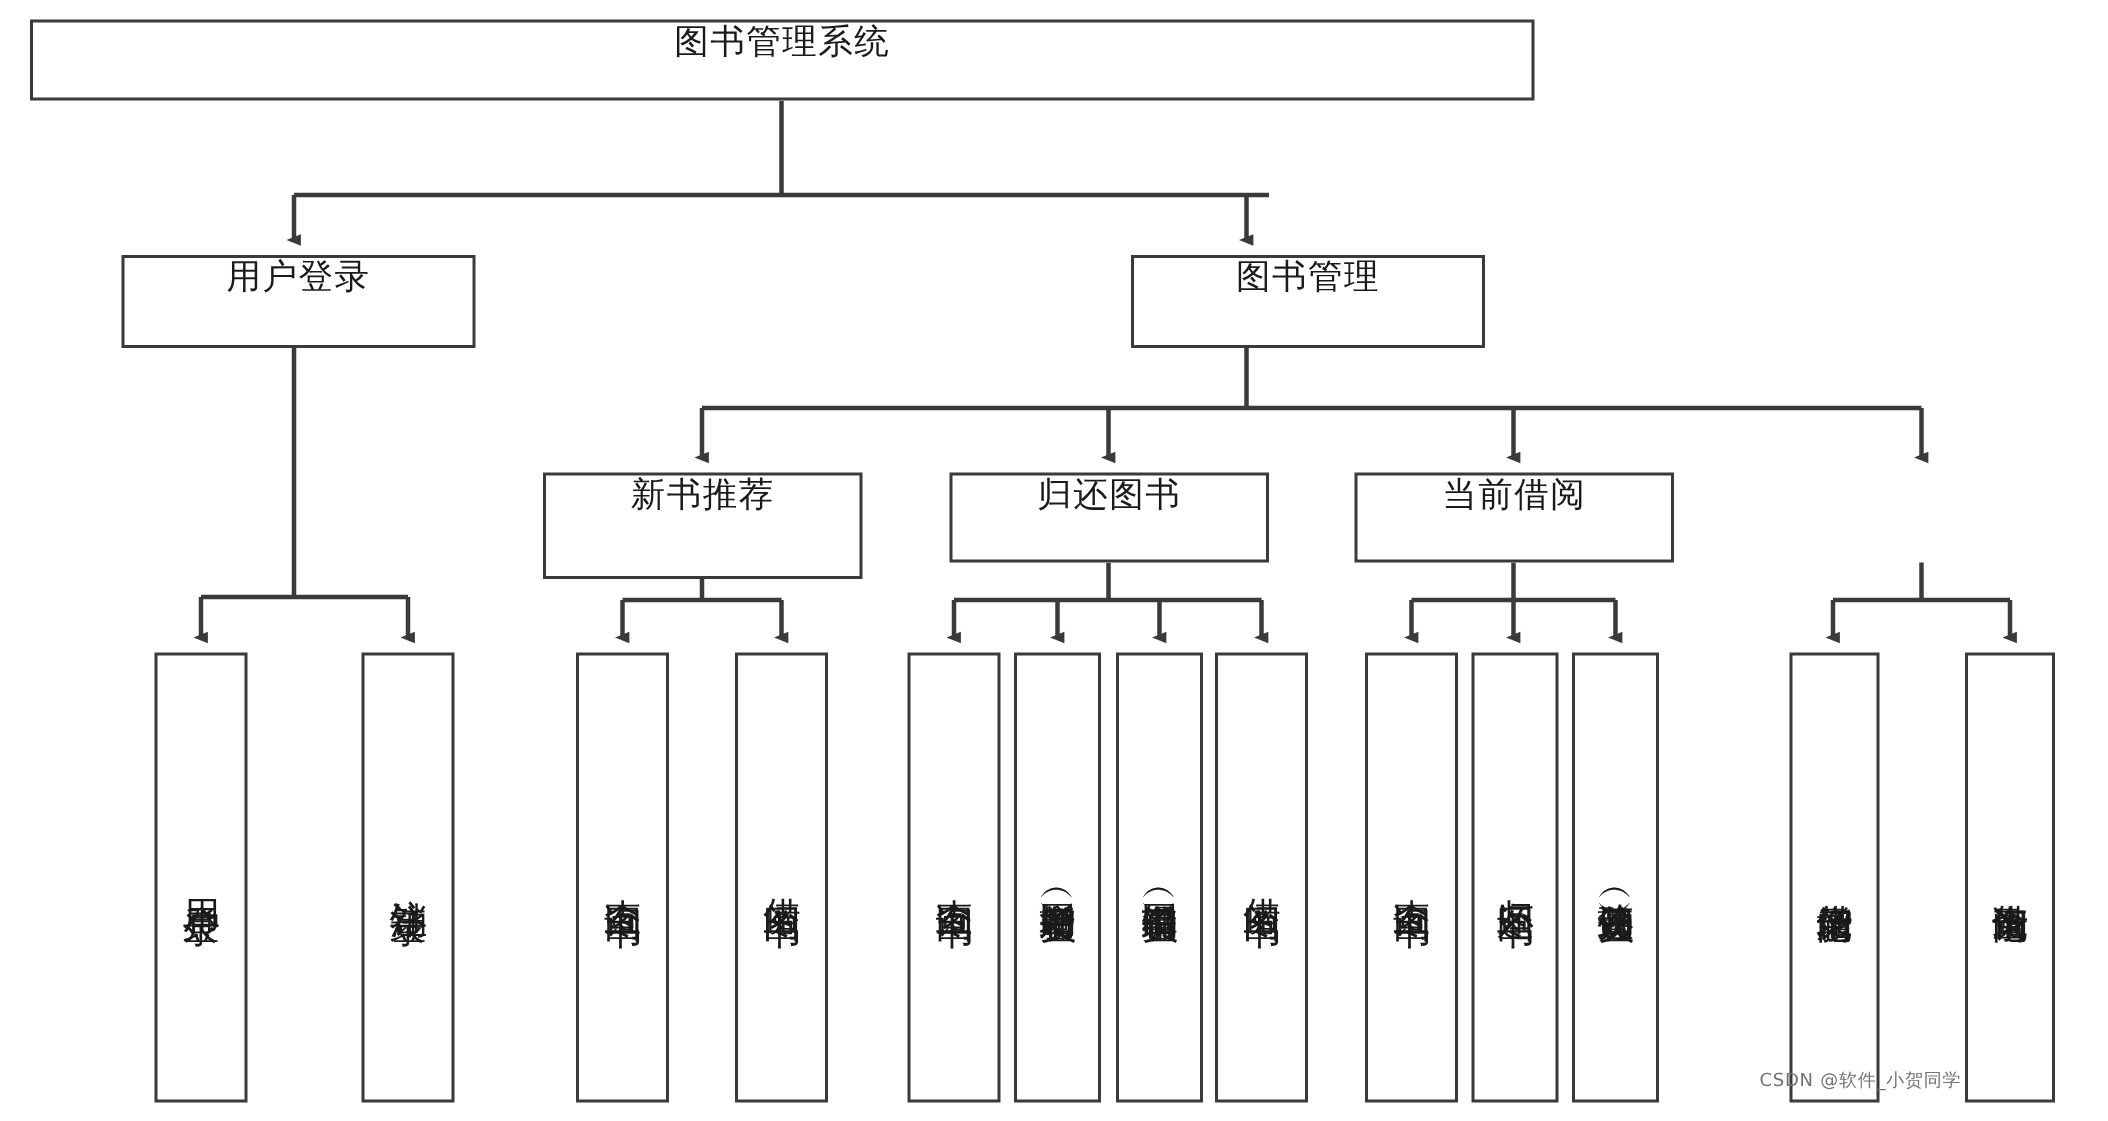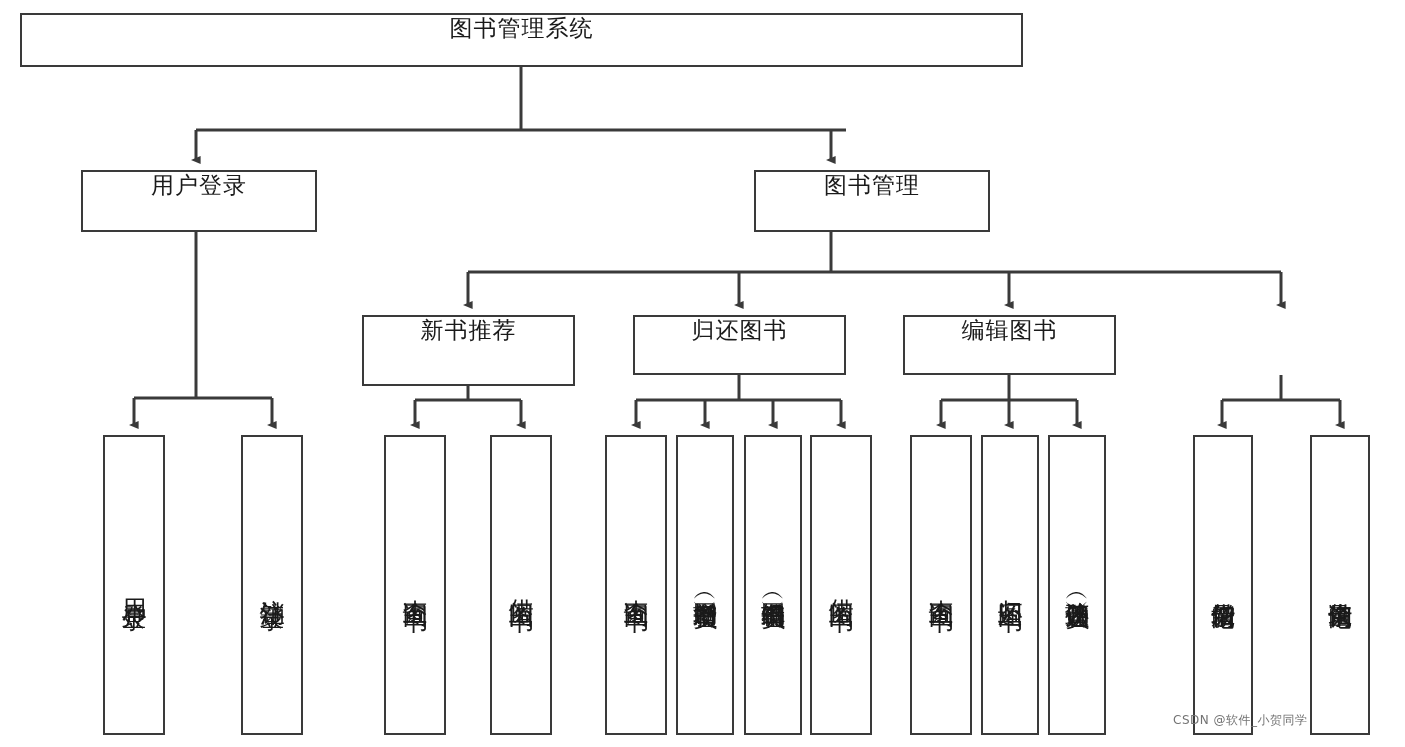--- a/index.html
+++ b/index.html
@@ -140,21 +140,21 @@
 
   <div class="node horizontal" style="left:362px; top:315px; width:213px; height:71px;">
     <span class="node-label">新书推荐</span>
   </div>
 
   <div class="node horizontal" style="left:633px; top:315px; width:213px; height:60px;">
     <span class="node-label">归还图书</span>
   </div>
 
   <div class="node horizontal" style="left:903px; top:315px; width:213px; height:60px;">
-    <span class="node-label">编辑图书</span>
+    <span class="node-label">当前借阅</span>
   </div>
 
 
   <div class="node vertical" style="left:103px; top:435px; width:62px; height:300px;">
     <span class="node-label">用户登录</span>
   </div>
 
   <div class="node vertical" style="left:241px; top:435px; width:62px; height:300px;">
     <span class="node-label">注销登录</span>
   </div>

